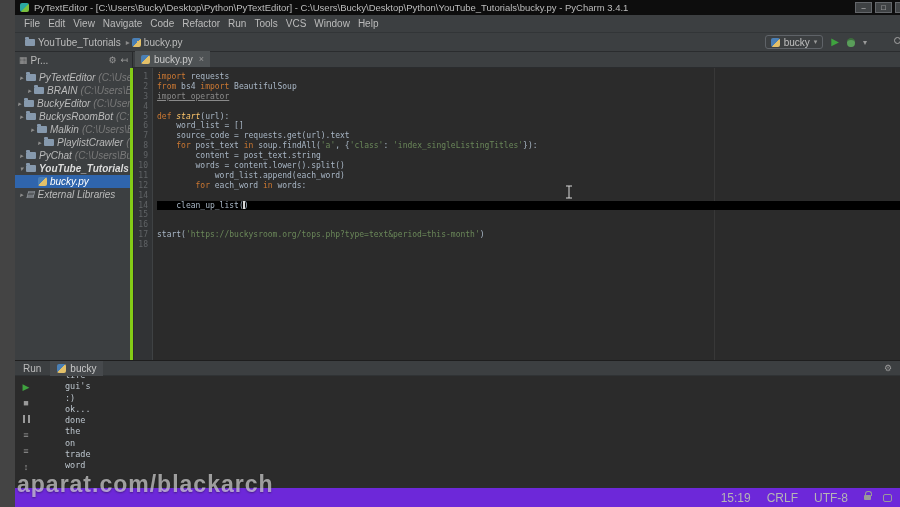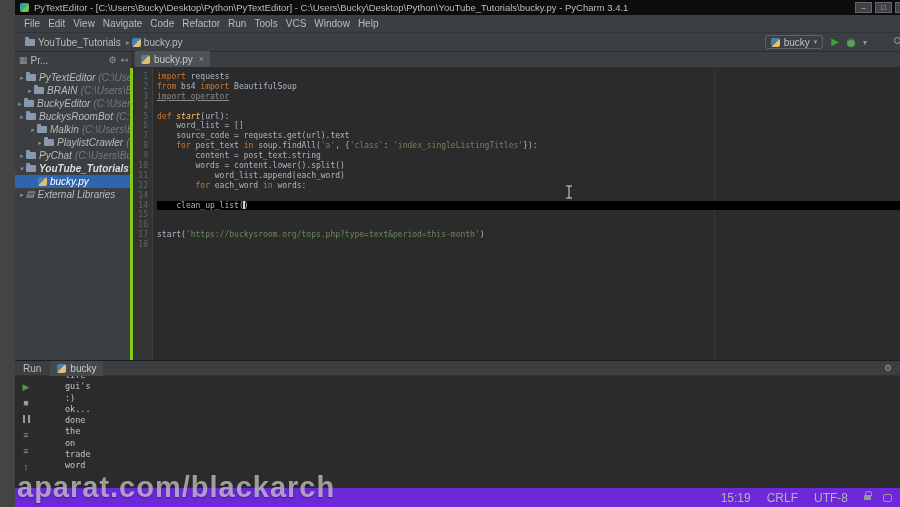--- a/index.html
+++ b/index.html
@@ -131,21 +131,21 @@
     display:inline-block; margin-right:12px; }
   .lock::before { content:""; position:absolute; left:1px; top:-4px; width:5px; height:4px;
     border:1px solid #9a9a9a; border-bottom:none; border-radius:3px 3px 0 0; }
   .hector { width:9px; height:8px; border:1px solid #9a9a9a; border-radius:2px; display:inline-block;
     margin-right:8px; }
   .grip { width:13px; height:13px; margin-right:2px; align-self:flex-end;
     background:repeating-linear-gradient(135deg, #63676b 0 1px, transparent 1px 4px);
     clip-path:polygon(100% 0, 100% 100%, 0 100%); }
 
   
-  .watermark { position:absolute; left:2px; top:471px; z-index:50; font-size:29px; font-weight:bold;
+  .watermark { position:absolute; left:2px; top:471px; z-index:50; font-size:23px; font-weight:bold;
     letter-spacing:1px; color:rgba(235,235,235,0.62); text-shadow:0 1px 2px rgba(0,0,0,0.35);
     font-family:"Liberation Sans", sans-serif; }
 </style>
 </head>
 <body>
 
 <div id="app">
 
   <div class="titlebar">
     <span class="appicon"></span>

